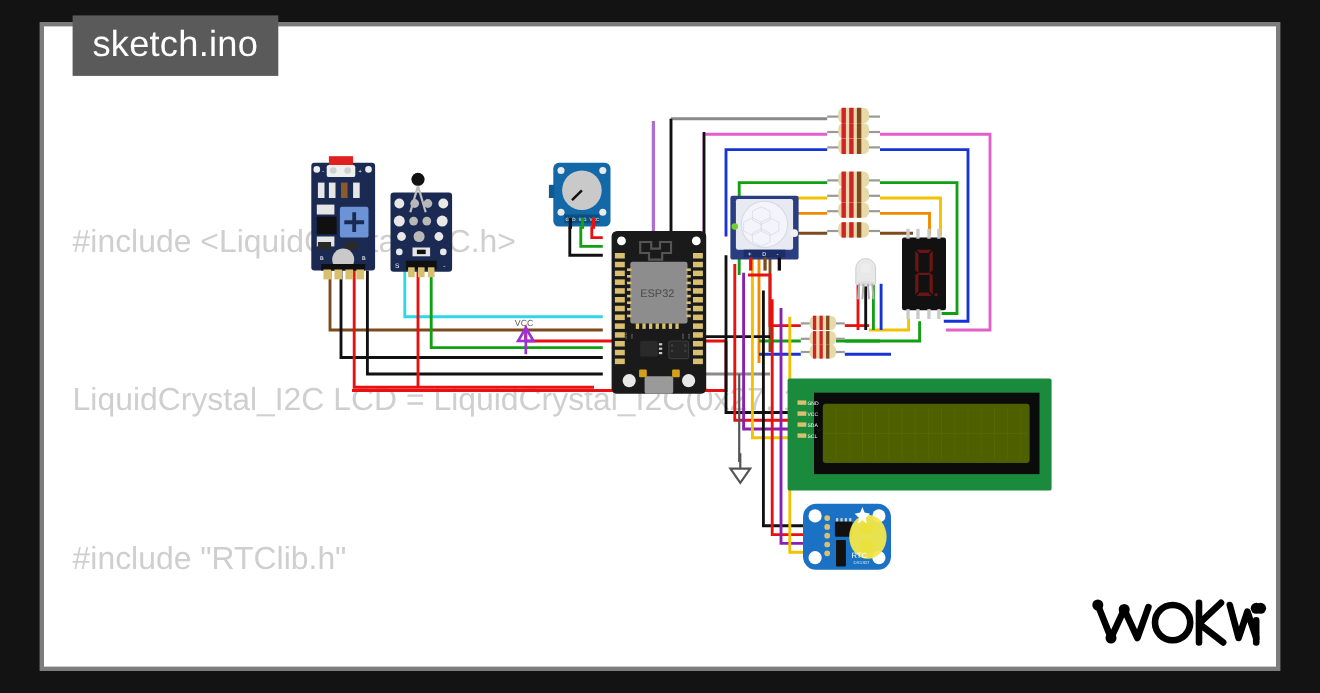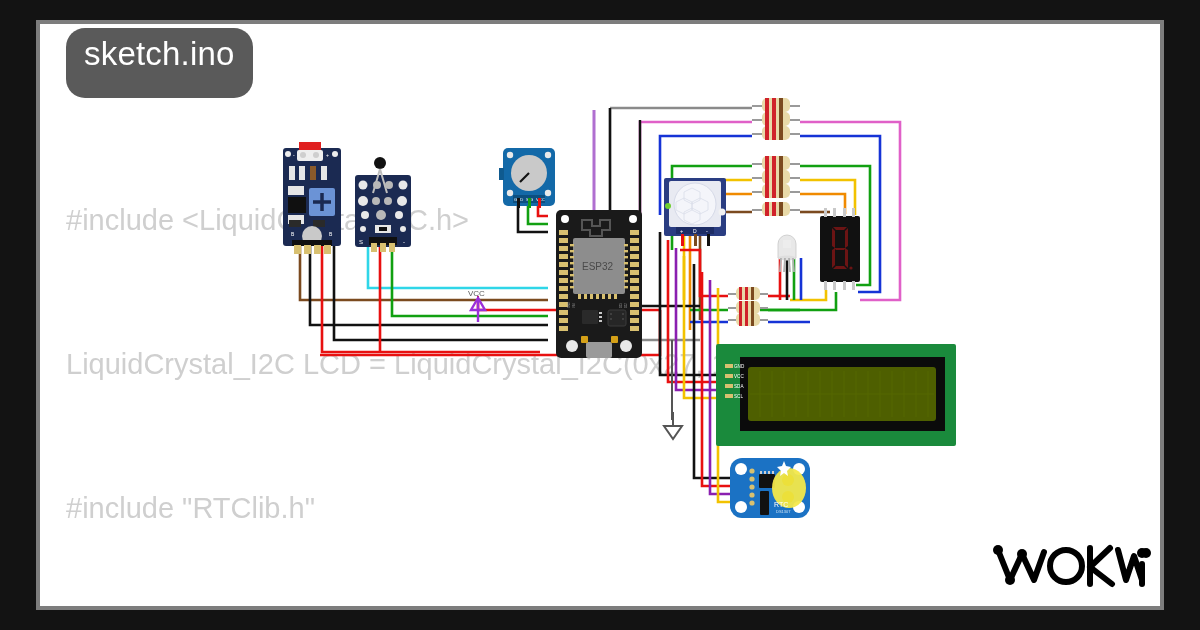--- a/index.html
+++ b/index.html
@@ -16,26 +16,25 @@
     background:#ffffff;
     box-shadow:-2px 0 0 0 #7d7d7d, 0 -2px 0 0 #7d7d7d;
   }
   .canvas-shadow{
     position:absolute;left:36px;top:20px;width:1128px;height:590px;
     background:#7d7d7d;z-index:0;
   }
 
   
   .tab{
-    position:absolute;left:66px;top:28px;
+    position:absolute;left:66px;top:14px;
     background:#5a5a5a;color:#fff;
-    padding:9px 18px 28px 18px;
+    padding:9px 18px 13px 18px;
     font-size:33px;line-height:1;letter-spacing:.2px;
     z-index:40;
-    border-radius:19px;
   }
 
   
   .code{
     position:absolute;left:66px;top:100px;width:1100px;
     color:#cfcfcf;font-size:29px;line-height:48px;
     white-space:pre;z-index:2;pointer-events:none;
   }
   .code .ln{display:block;height:48px;}
   .code .blank{height:48px;}

